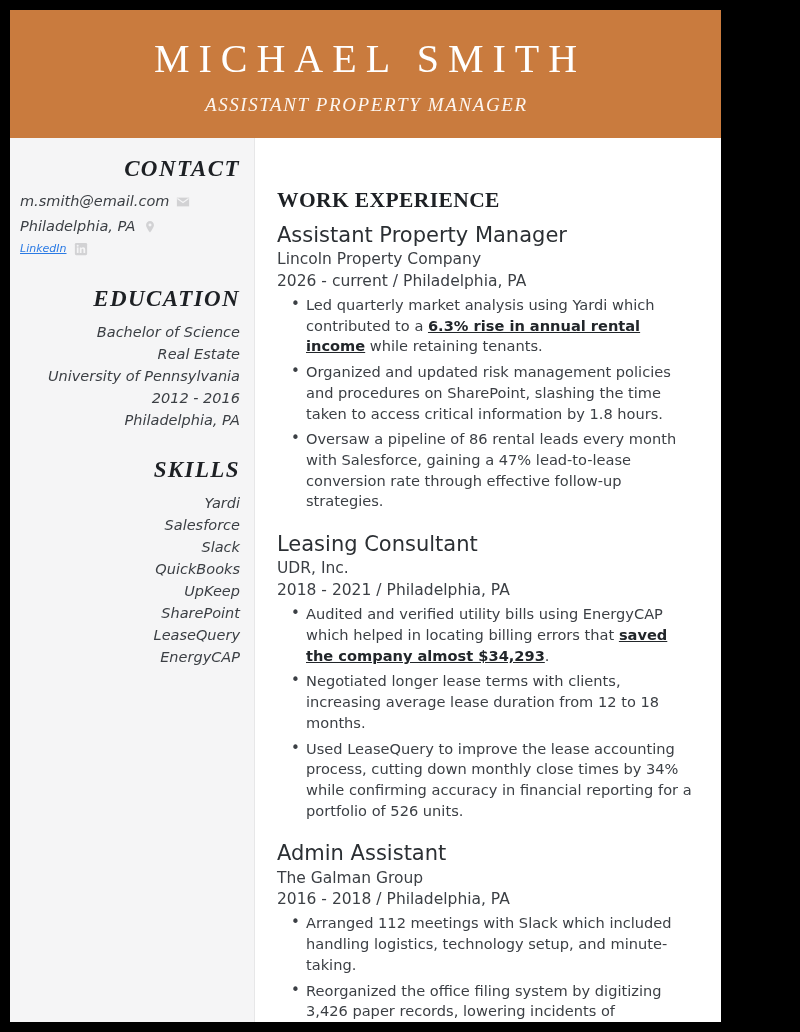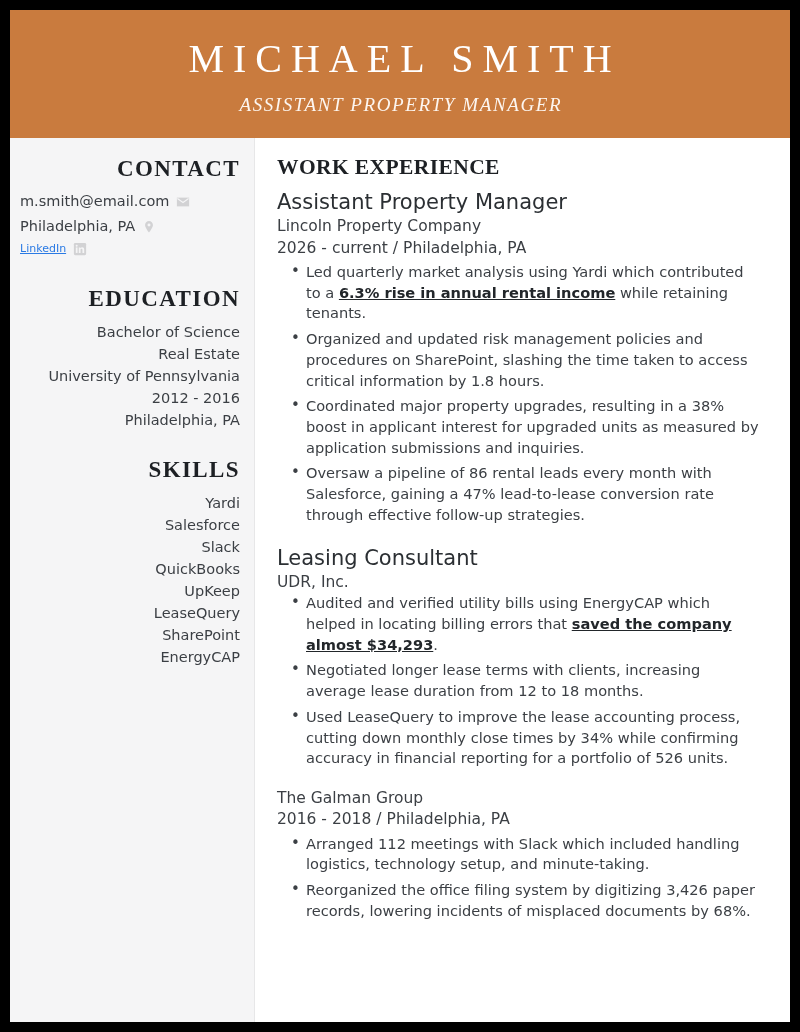--- a/index.html
+++ b/index.html
@@ -10,21 +10,21 @@
   body {
     width: 800px;
     height: 1032px;
     font-family: "DejaVu Sans", sans-serif;
     -webkit-font-smoothing: antialiased;
   }
   .page {
     position: absolute;
     left: 10px;
     top: 10px;
-    width: 780px;
+    width: 711px;
     height: 1012px;
     background: #ffffff;
     overflow: hidden;
   }
 
   
   .header {
     background: #c97b3e;
     height: 128px;
     box-sizing: border-box;
@@ -56,20 +56,21 @@
     align-items: stretch;
   }
   .sidebar {
     width: 245px;
     flex: 0 0 245px;
     background: #f5f5f6;
     border-right: 1px solid #e7e7e8;
     box-sizing: border-box;
     padding: 18px 14px 0 10px;
     text-align: right;
+    font-style: italic;
   }
   .main {
     flex: 1 1 auto;
     background: #ffffff;
     box-sizing: border-box;
     padding: 17px 28px 0 22px;
   }
 
   
   .side-heading {
@@ -113,20 +114,21 @@
   }
 
   
   .main-heading {
     font-family: "Liberation Serif", "DejaVu Serif", serif;
     font-weight: bold;
     font-size: 21.5px;
     letter-spacing: 0.4px;
     color: #1d2024;
     margin-bottom: 9px;
+    margin-top: 33px;
   }
   .job { margin-bottom: 19px; }
   .job-title {
     font-size: 21px;
     color: #2b2f33;
     line-height: 1.25;
     margin-bottom: 1px;
   }
   .job-company {
     font-size: 15.5px;
@@ -226,51 +228,52 @@
 
       <div class="side-gap"></div>
 
       <div class="side-heading">SKILLS</div>
       <div id="skills-list">
           <div class="side-line">Yardi</div>
           <div class="side-line">Salesforce</div>
           <div class="side-line">Slack</div>
           <div class="side-line">QuickBooks</div>
           <div class="side-line">UpKeep</div>
+          <div class="side-line">SharePoint</div>
           <div class="side-line">LeaseQuery</div>
-          <div class="side-line">SharePoint</div>
           <div class="side-line">EnergyCAP</div>
         </div>
 
     </div>
 
     <div class="main">
       <div class="main-heading">WORK EXPERIENCE</div>
       <div id="job-list">
           <div class="job">
             <div class="job-title">Assistant Property Manager</div>
             <div class="job-company">Lincoln Property Company</div>
             <div class="job-meta"><span>2026 - current</span><span class="sep">/</span><span>Philadelphia, PA</span></div>
             <ul class="bullets">
               <li><span>Led quarterly market analysis using Yardi which contributed to a </span><span class="hl">6.3% rise in annual rental income</span><span> while retaining tenants.</span></li>
               <li><span>Organized and updated risk management policies and procedures on SharePoint, slashing the time taken to access critical information by 1.8 hours.</span></li>
-              <li><span>Coordinated major property upgrades, resulting in a 38% boost in applicant interest for upgraded units as measured by application submissions and inquiries.</span></li>
               <li><span>Oversaw a pipeline of 86 rental leads every month with Salesforce, gaining a 47% lead-to-lease conversion rate through effective follow-up strategies.</span></li>
             </ul>
           </div>
           <div class="job">
             <div class="job-title">Leasing Consultant</div>
             <div class="job-company">UDR, Inc.</div>
+            <div class="job-meta"><span>2018 - 2021</span><span class="sep">/</span><span>Philadelphia, PA</span></div>
             <ul class="bullets">
               <li><span>Audited and verified utility bills using EnergyCAP which helped in locating billing errors that </span><span class="hl">saved the company almost $34,293</span><span>.</span></li>
               <li><span>Negotiated longer lease terms with clients, increasing average lease duration from 12 to 18 months.</span></li>
               <li><span>Used LeaseQuery to improve the lease accounting process, cutting down monthly close times by 34% while confirming accuracy in financial reporting for a portfolio of 526 units.</span></li>
             </ul>
           </div>
           <div class="job">
+            <div class="job-title">Admin Assistant</div>
             <div class="job-company">The Galman Group</div>
             <div class="job-meta"><span>2016 - 2018</span><span class="sep">/</span><span>Philadelphia, PA</span></div>
             <ul class="bullets">
               <li><span>Arranged 112 meetings with Slack which included handling logistics, technology setup, and minute-taking.</span></li>
               <li><span>Reorganized the office filing system by digitizing 3,426 paper records, lowering incidents of misplaced documents by 68%.</span></li>
             </ul>
           </div>
         </div>
     </div>
 

